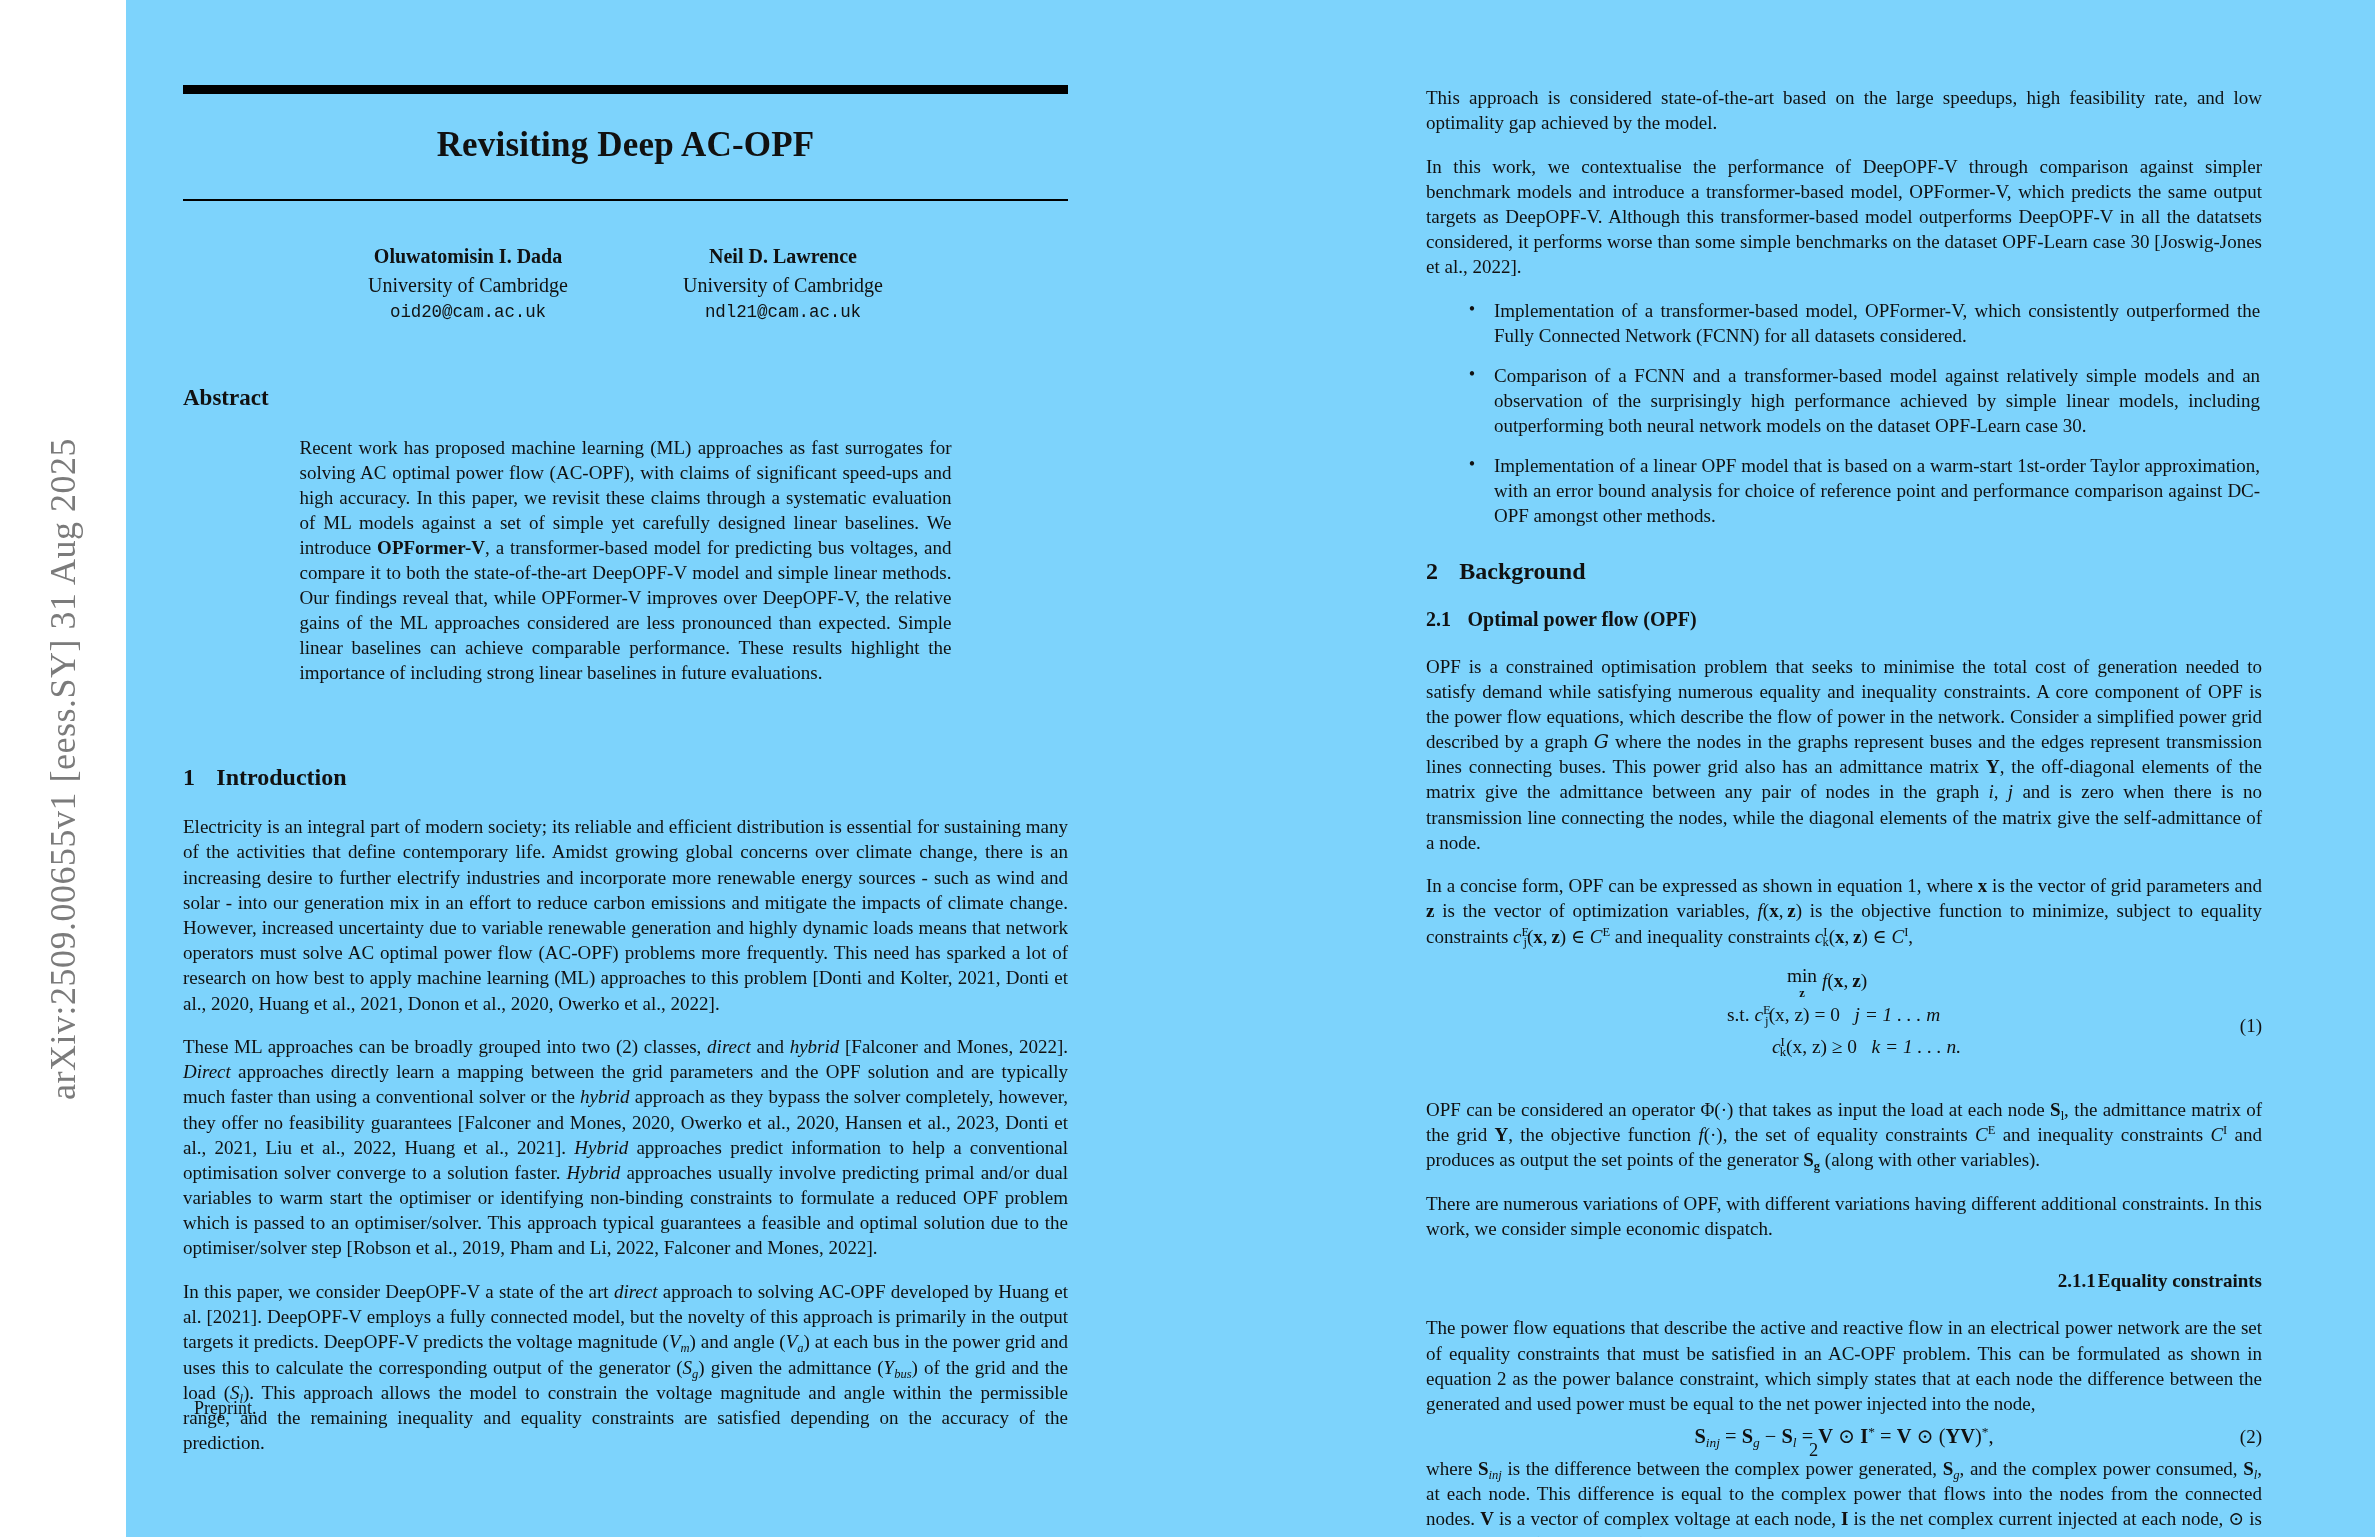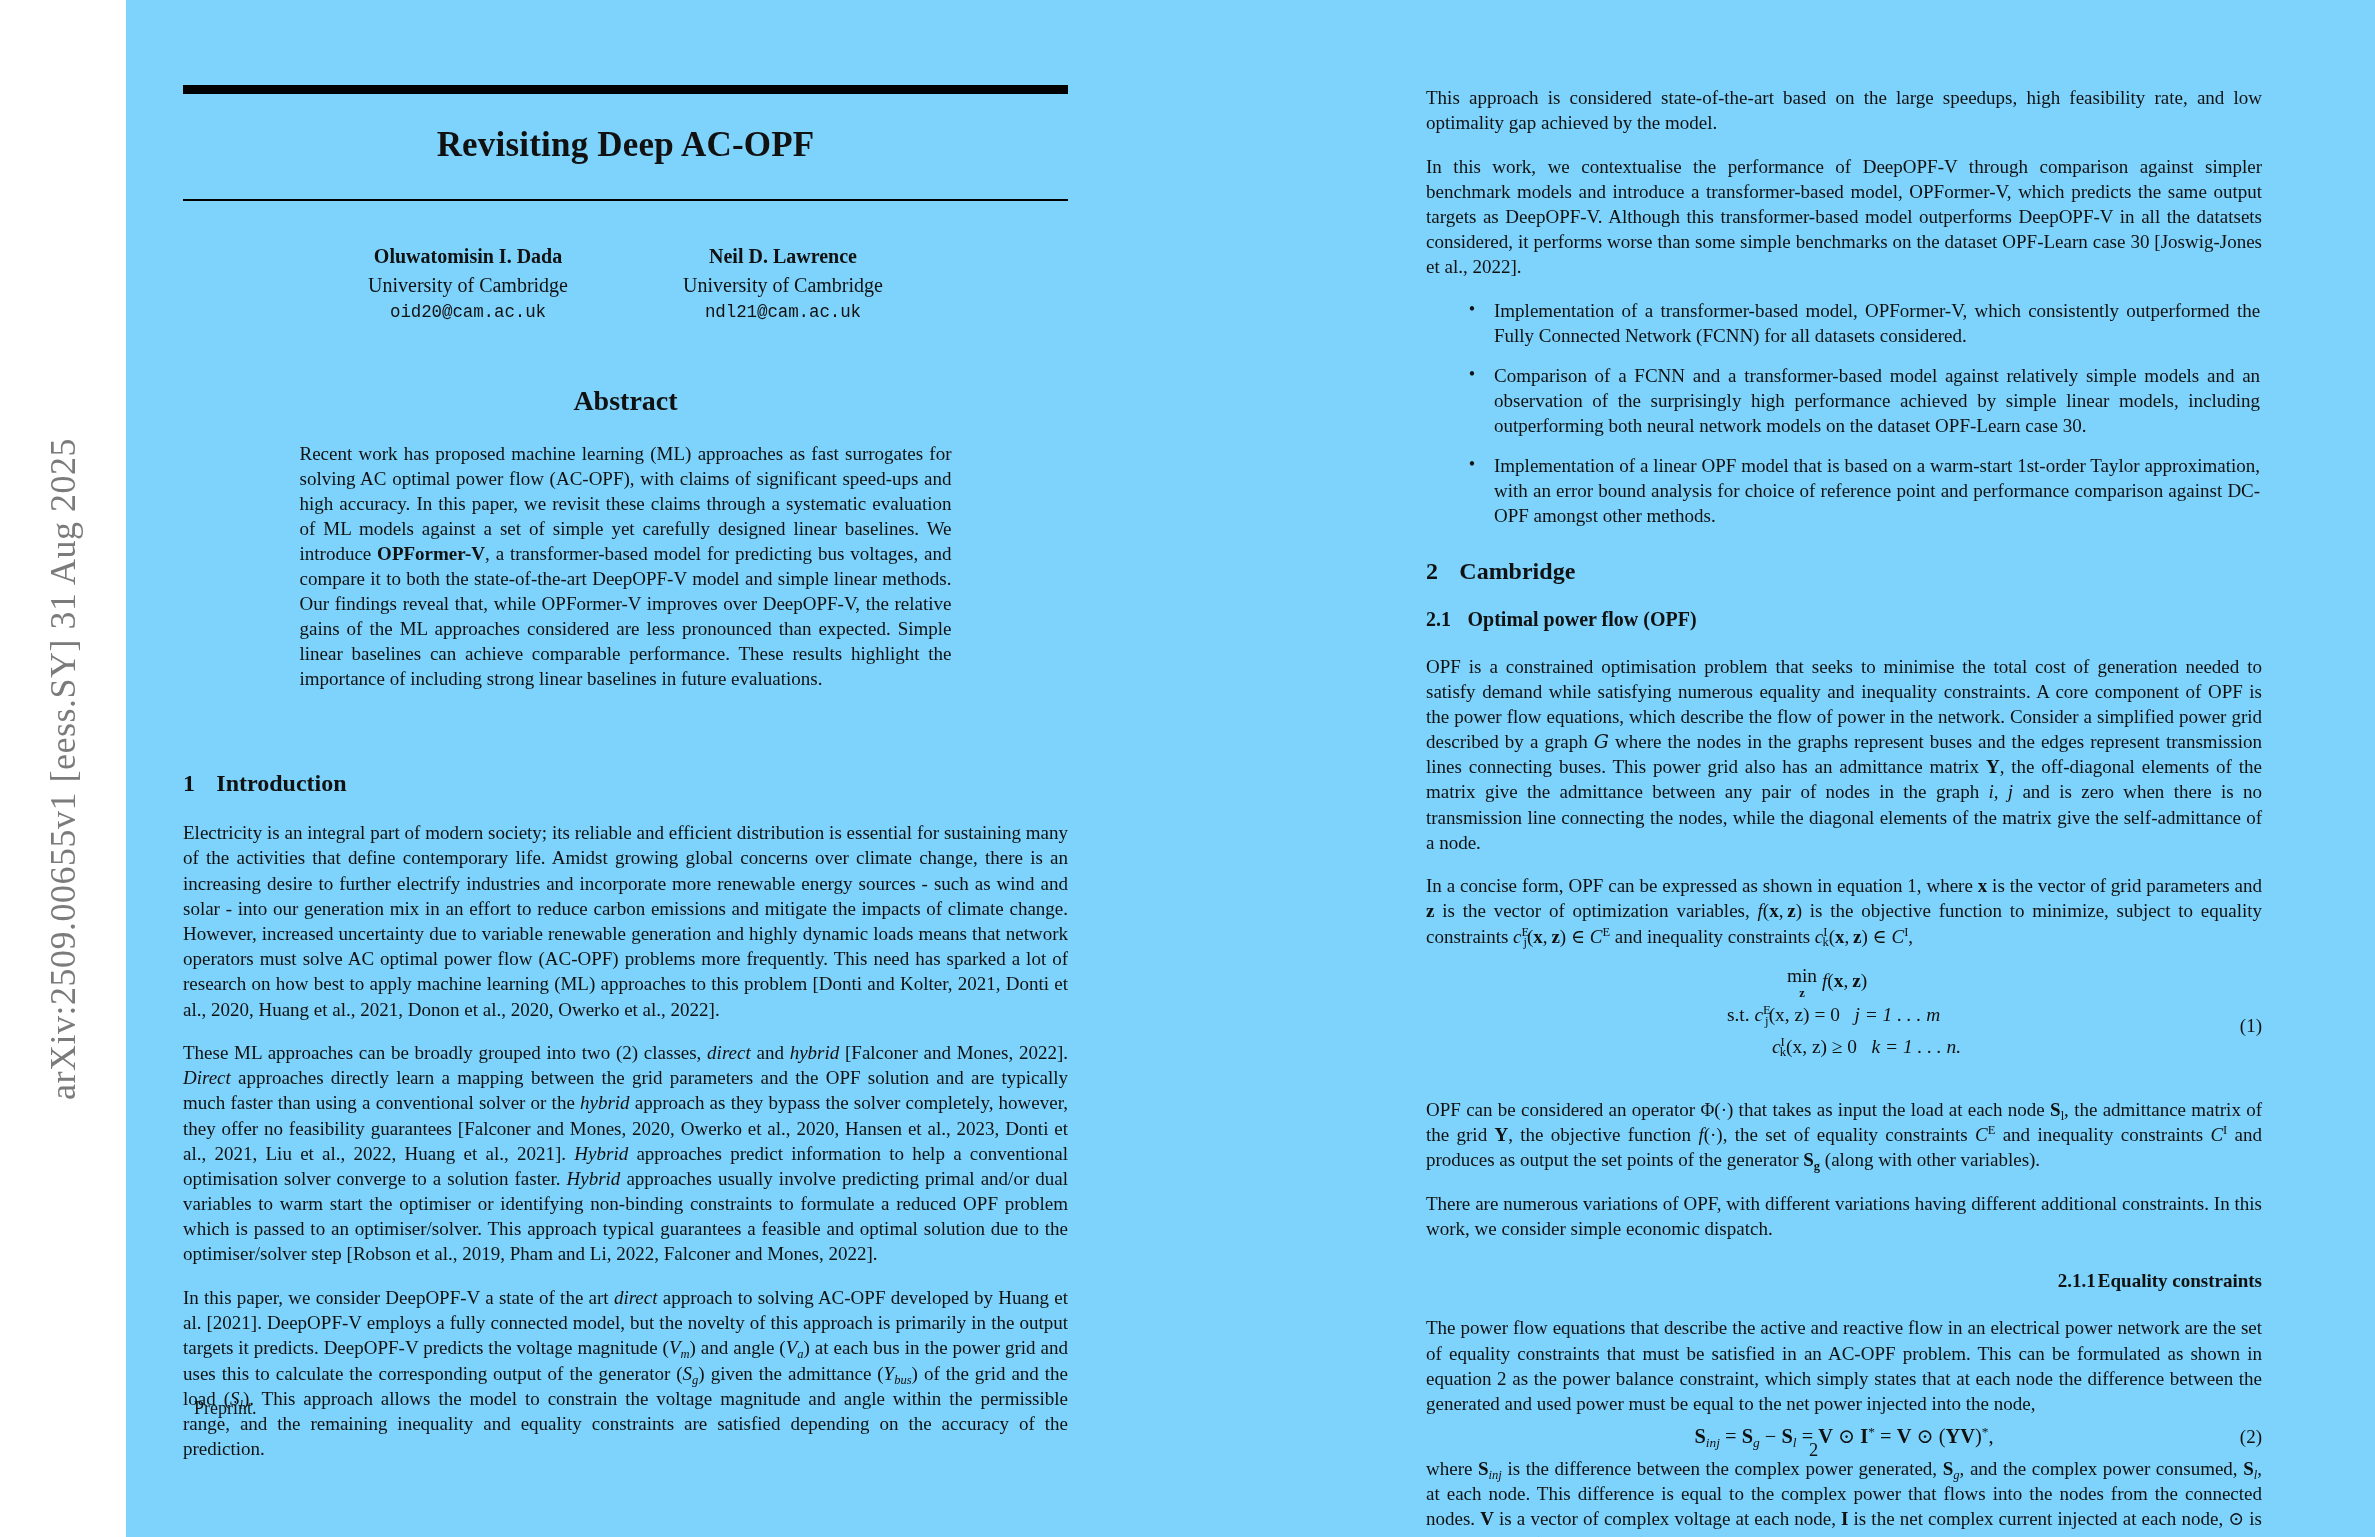--- a/index.html
+++ b/index.html
@@ -105,23 +105,23 @@
     font-size: 20px;
   }
   .author .email {
     font-family: "Liberation Mono", "DejaVu Sans Mono", monospace;
     font-size: 17.5px;
     letter-spacing: -0.1px;
   }
 
   
   .abstract-heading {
-    text-align: center;
-    font-weight: bold;
-    font-size: 28px;
+    text-align: left;
+    font-weight: bold;
+    font-size: 23px;
     margin-top: 60px;
     margin-bottom: 25px;
   }
   .abstract-body {
     margin: 0 auto;
     width: 652px;
     font-size: 19px;
     line-height: 1.315;
     text-align: justify;
     text-justify: inter-word;
@@ -311,21 +311,21 @@
           <li><span class="dot">•</span><span>Implementation of a transformer-based model, OPFormer-V, which consistently outperformed the Fully Connected Network (FCNN) for all datasets considered.</span></li>
           <li><span class="dot">•</span><span>Comparison of a FCNN and a transformer-based model against relatively simple models and an observation of the surprisingly high performance achieved by simple linear models, including outperforming both neural network models on the dataset OPF-Learn case 30.</span></li>
           <li><span class="dot">•</span><span>Implementation of a linear OPF model that is based on a warm-start 1st-order Taylor approximation, with an error bound analysis for choice of reference point and performance comparison against DC-OPF amongst other methods.</span></li>
         </ul>
       </div>
 
       <div class="gap-sub"></div>
 
       <h2 class="section">
         <span>2</span>
-        <span>Cambridge</span>
+        <span>Background</span>
       </h2>
       <div class="gap-head"></div>
 
       <h3 class="subsection">
         <span>2.1</span>
         <span>Optimal power flow (OPF)</span>
       </h3>
       <div class="gap-head"></div>
 
       <p class="body"><span>OPF is a constrained optimisation problem that seeks to minimise the total cost of generation needed to satisfy demand while satisfying numerous equality and inequality constraints. A core component of OPF is the power flow equations, which describe the flow of power in the network. Consider a simplified power grid described by a graph </span><span class="math mcal">G</span><span> where the nodes in the graphs represent buses and the edges represent transmission lines connecting buses. This power grid also has an admittance matrix </span><span class="math mb">Y</span><span>, the off-diagonal elements of the matrix give the admittance between any pair of nodes in the graph </span><span class="math mi">i, j</span><span> and is zero when there is no transmission line connecting the nodes, while the diagonal elements of the matrix give the self-admittance of a node.</span></p>

